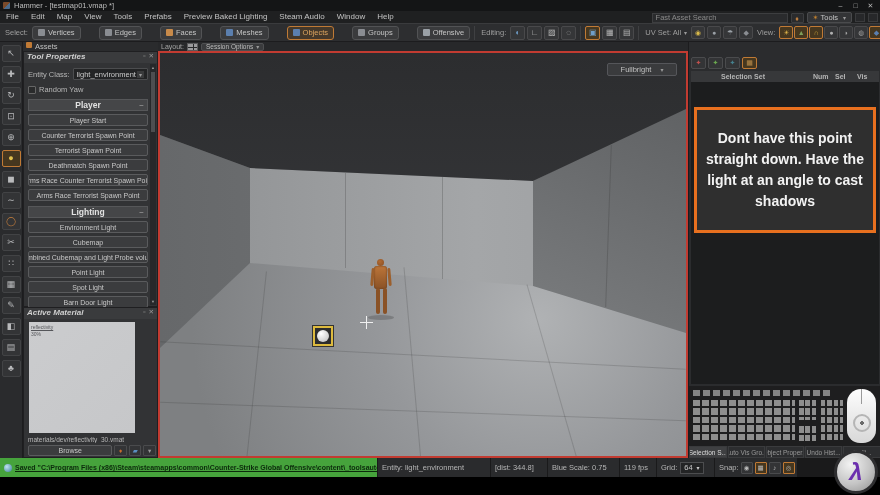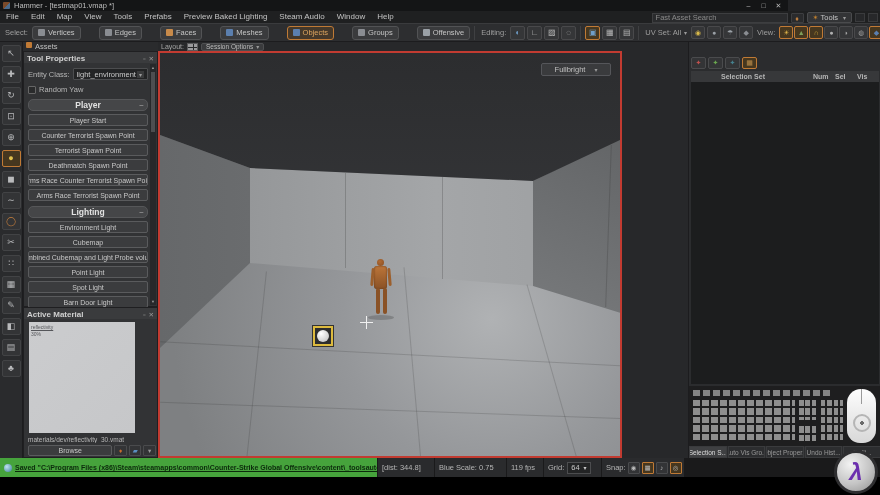--- a/index.html
+++ b/index.html
@@ -1,21 +1,21 @@
 <!DOCTYPE html>
 <html><head>
 <meta charset="utf-8">
 <style>
   * { margin:0; padding:0; box-sizing:border-box; }
   html,body { width:880px; height:495px; overflow:hidden; background:#000; }
   body { font-family:"Liberation Sans","DejaVu Sans",sans-serif; color:#c5c5c5; }
   #screen { position:absolute; inset:0; width:880px; height:495px; background:#232426; }
 
   
-  #titlebar { position:absolute; left:0; top:0; width:788px; height:11px; background:#141516;
+  #titlebar { position:absolute; left:0; top:0; width:880px; height:11px; background:#141516;
     display:flex; align-items:center; padding:0 3px; }
   .app-icon { width:7px; height:7px; margin-right:4px;
     background:linear-gradient(135deg,#7a4a2a 0 50%,#4a6a8a 50% 100%); border-radius:1px; }
   .app-title { font-size:7.5px; color:#bdbdbd; white-space:nowrap; }
   .win-controls { margin-left:auto; display:flex; gap:2px; }
   .win-btn { width:13px; height:9px; font-size:7px; line-height:9px; text-align:center; color:#b5b5b5; }
 
   
   #menubar { position:absolute; left:0; top:11px; width:880px; height:12px; background:#1f2021;
     display:flex; align-items:flex-end; }
@@ -56,32 +56,32 @@
     background:#333436; border:1px solid #424345; border-radius:2px; }
   .strip-btn .glyph { font-size:9px; color:#b9babc; line-height:1; }
   .strip-btn.active { border-color:#c07a35; background:#46371f; }
 
   
   #leftcol { position:absolute; left:23px; top:42px; width:135px; height:416px; background:#2d2e30; }
   .assets-row { height:9px; display:flex; gap:3px; padding:0 3px; background:#2a2b2d; }
   .assets-icon { width:6px; height:6px; background:#c07a35; border-radius:1px; }
   .assets-label { font-size:7.5px; color:#c0c0c0; }
   .panel { position:absolute; left:0; width:135px; background:#323335; border:1px solid #1f1f21; }
-  .panel-header { height:11px; background:#3a3b3d; display:flex; align-items:flex-end; padding:0 3px; }
+  .panel-header { height:11px; background:#3a3b3d; display:flex; align-items:flex-start; padding:0 3px;font-style:italic; }
   .panel-title { font-size:8px; font-weight:bold; color:#d0d0d0; }
   .panel-hicons { margin-left:auto; display:flex; gap:3px; font-size:6.5px; color:#9a9a9a; }
   #panel-tp { top:9px; height:256px; }
   .tp-body { position:relative; padding:5px 9px 0 4px; }
   .field-row { display:flex; align-items:center; gap:3px; margin-bottom:5px; }
   .field-label { font-size:7.5px; color:#b5b5b5; white-space:nowrap; }
   .combo { flex:1; height:12px; background:#232425; border:1px solid #4c4d4f; border-radius:1px;
     display:flex; align-items:center; padding:0 3px; font-size:7.5px; color:#c9c9c9; }
   .combo .dd-arr { margin-left:auto; font-size:6px; color:#9a9a9a; background:#3a3b3c; padding:0 2px; }
   .checkbox { width:8px; height:8px; background:#2a2b2c; border:1px solid #666; border-radius:1px; }
-  .section-header { height:12px; background:#454648; border:1px solid #565759; border-radius:5px;
+  .section-header { height:12px; background:#454648; border:1px solid #565759; border-radius:0;
     display:flex; align-items:center; justify-content:center; position:relative; margin-bottom:3px; }
   .section-header .sh-title { font-size:8.5px; font-weight:bold; color:#e2e2e2; }
   .section-header .collapse { position:absolute; right:3px; font-size:8px; color:#aaa; }
   .btn-stack { display:flex; flex-direction:column; gap:3px; margin-bottom:5px; }
   .stack-btn { height:12px; background:#3b3c3e; border:1px solid #5a5b5d; border-radius:2px;
     font-size:7px; color:#c8c8c8; display:flex; align-items:center; justify-content:center;
     white-space:nowrap; overflow:hidden; }
   .vscroll { position:absolute; right:1px; top:12px; bottom:1px; width:6px; background:#27282a; }
   .vscroll .thumb { position:absolute; left:1px; top:8px; width:4px; height:60px; background:#4d4e50; }
   .vscroll .arr { position:absolute; left:0; width:6px; height:7px; font-size:4px; color:#9a9a9a; text-align:center; line-height:7px; }
@@ -102,21 +102,21 @@
   .vp-header { height:9px; display:flex; align-items:center; gap:3px; padding:0 3px; }
   .vp-label { font-size:7px; color:#a5a5a5; }
   .panes-icon { width:11px; height:8px;
     background:
       repeating-linear-gradient(to right, transparent 0 4.5px, #27282a 4.5px 5.5px),
       repeating-linear-gradient(to bottom, transparent 0 3px, #27282a 3px 4px),
       #9a9a9c;
     border:1px solid #5a5a5c; }
   .session-btn { height:8px; background:#3a3b3d; border:1px solid #4e4f51; border-radius:2px;
     font-size:6.5px; color:#bdbdbd; display:flex; align-items:center; padding:0 4px; }
-  #viewport { position:absolute; left:0; top:9px; width:464px; height:407px;
+  #viewport { position:absolute; left:0; top:9px; width:530px; height:407px;
     border:2px solid #c23b31; background:#22c55e; overflow:hidden; }
   #vp-inner { position:absolute; inset:0; }
   .floor { position:absolute; inset:0;
     background:radial-gradient(circle at 72% 66%, #b0b2b4 0%, #95979a 35%, #7e8082 75%); }
   .wall-back { position:absolute; inset:0; clip-path:polygon(90px 115px,373px 128px,373px 233px,90px 210px);
     background:linear-gradient(90deg,#8e9092,#a4a6a8 60%,#9c9ea0); }
   .wall-left { position:absolute; inset:0; clip-path:polygon(0 82px,90px 115px,90px 210px,0 295px);
     background:linear-gradient(90deg,#66686a,#7a7c7e); }
   .wall-right { position:absolute; inset:0; clip-path:polygon(373px 128px,526px 52px,526px 280px,373px 233px);
     background:linear-gradient(205deg,#5e6062 5%,#7e8082 60%,#949698 95%); }
@@ -582,20 +582,23 @@
     </div>
     <div class="ss-cols">
       <span class="c-pad"></span>
       <span class="c-main">Selection Set</span>
       <span class="c-sm">Num</span>
       <span class="c-sm">Sel</span>
       <span class="c-sm">Vis</span>
     </div>
     <div class="ss-list"></div>
 
+    <div class="annotation">
+      <span>Dont have this point straight down. Have the light at an angle to cast shadows</span>
+    </div>
 
     <div class="kb">
       <div class="kb-frow"></div>
       <div class="kb-main"></div>
       <div class="kb-nav"></div>
       <div class="kb-arrows"></div>
       <div class="kb-numpad"></div>
       <div class="mouse"></div>
     </div>
 
@@ -606,20 +609,21 @@
         <button class="rtab">Undo Hist...</button>
         <button class="rtab">Outli...</button>
     </div>
   </div>
 
   <div id="statusbar">
     <div class="st-cell st-green">
       <span class="save-ico"></span>
       <span class="save-text">Saved "C:\Program Files (x86)\Steam\steamapps\common\Counter-Strike Global Offensive\content\_toolsautosave\hammer\csgo_addo</span>
     </div>
+    <div class="st-cell" style="width:112px">Entity: light_environment</div>
     <div class="st-cell" style="width:56px">[dist: 344.8]</div>
     <div class="st-cell" style="width:71px">Blue Scale: 0.75</div>
     <div class="st-cell" style="width:36px">119 fps</div>
     <div class="st-cell" style="width:57px">
       <span>Grid:</span>
       <span class="st-combo">
         <span>64</span>
         <span style="font-size:6px;margin-left:4px">▾</span>
       </span>
     </div>

